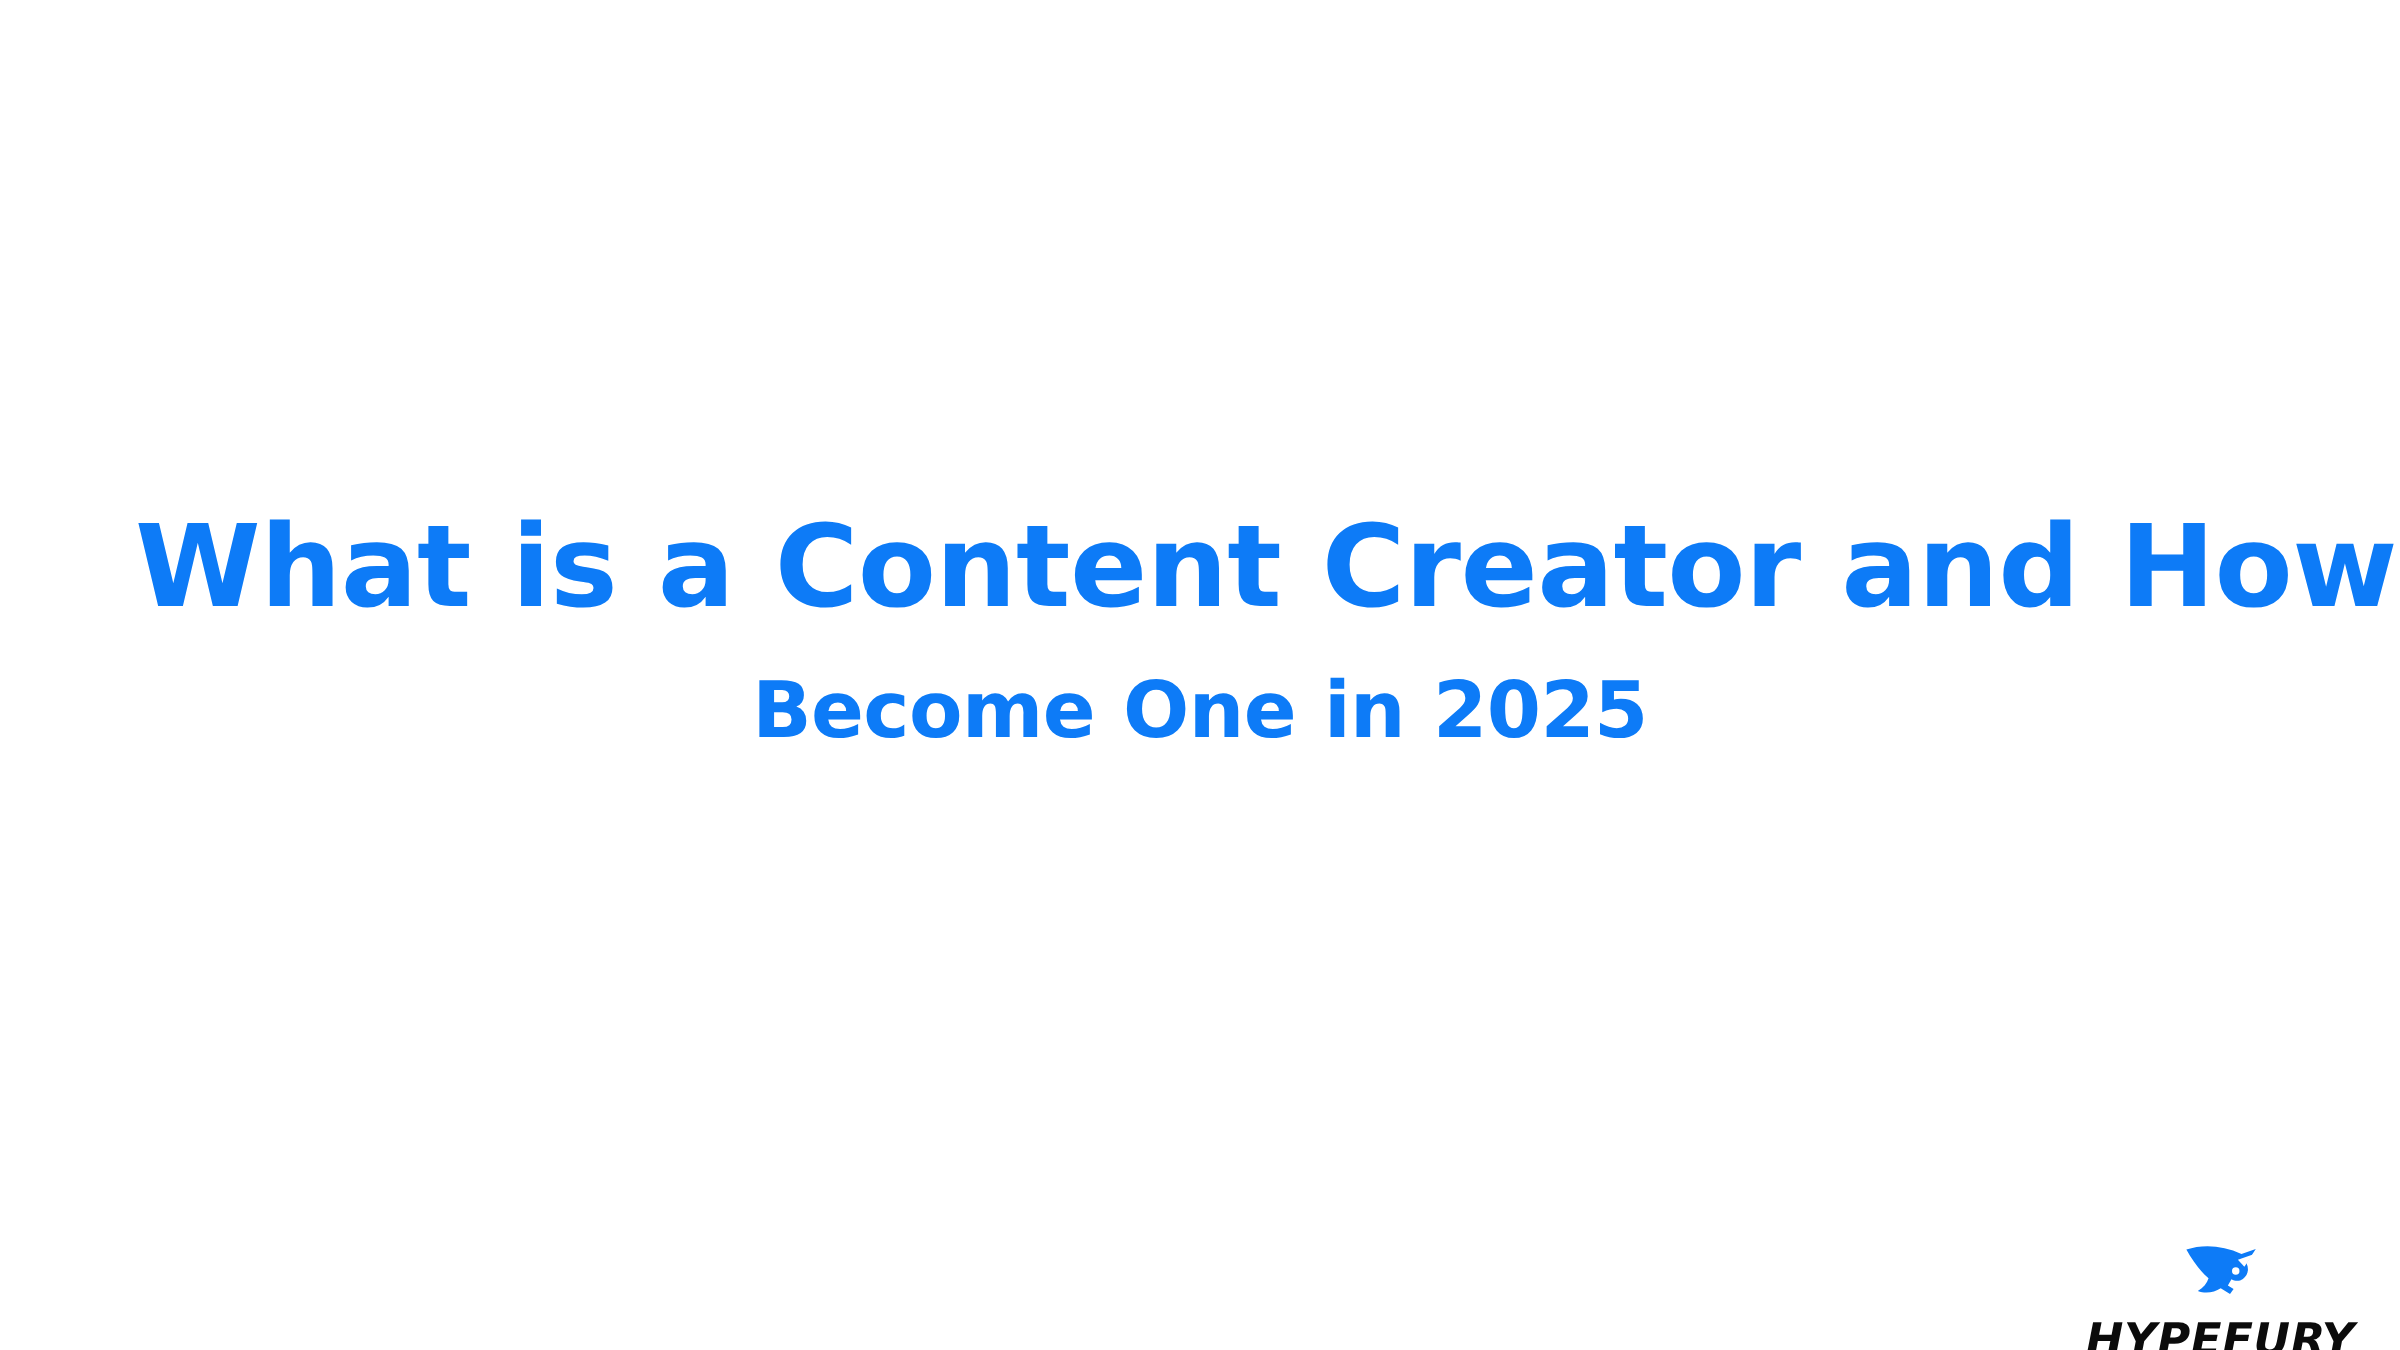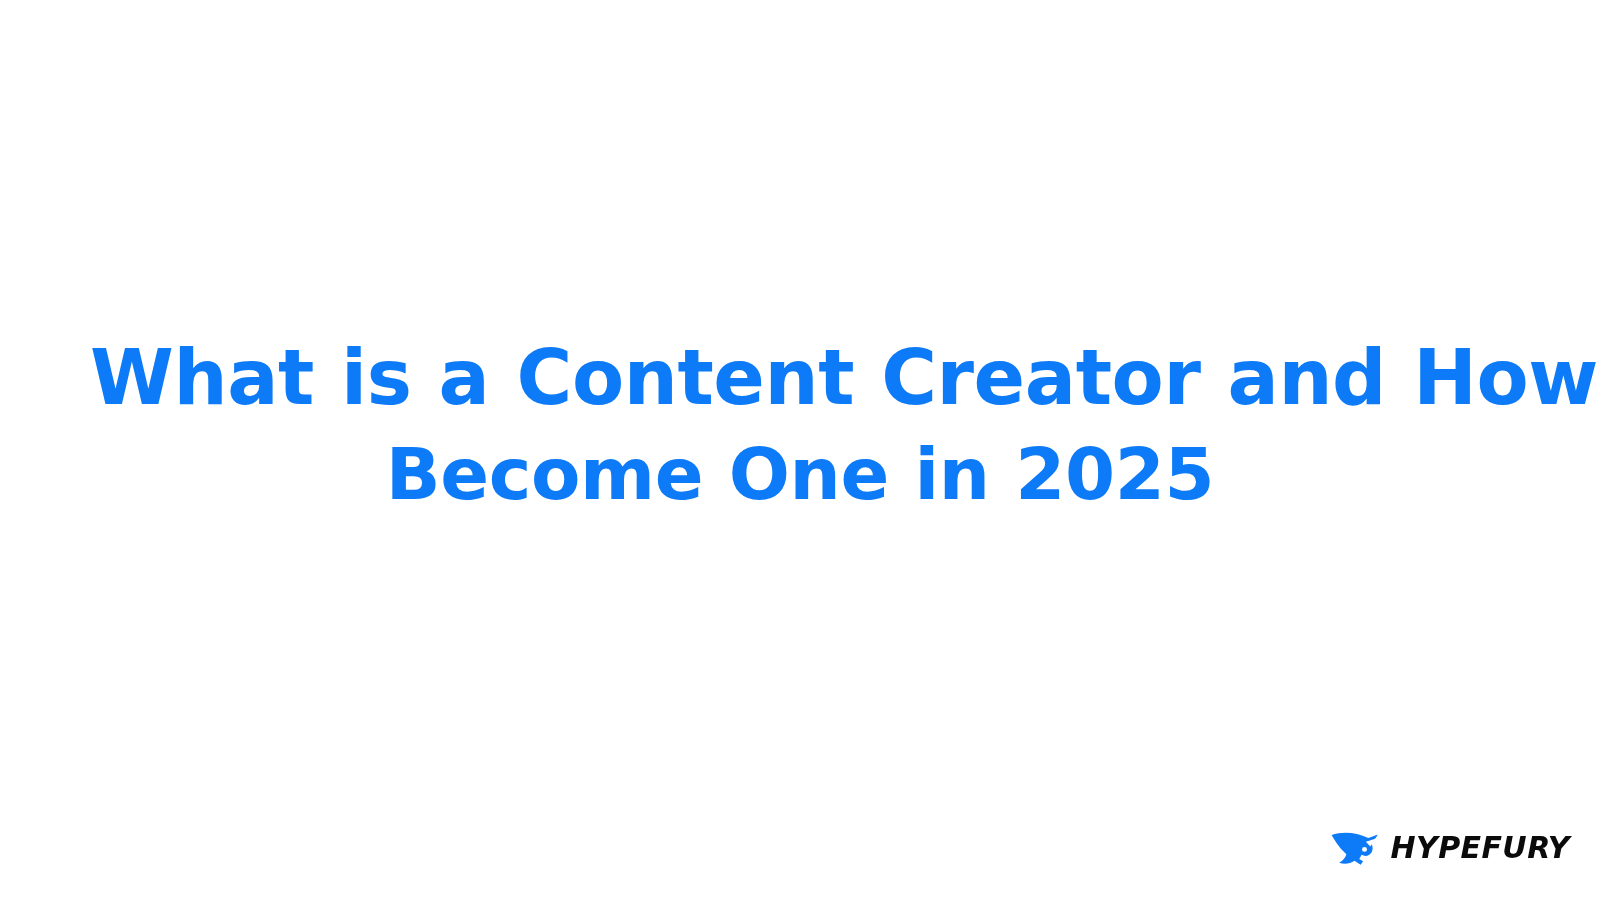--- a/index.html
+++ b/index.html
@@ -52,32 +52,33 @@
   .headline-line {
     display: block;
     white-space: nowrap;
   }
 
   .headline-line-1 {
     font-size: 76px;
   }
 
   .headline-line-2 {
-    font-size: 72px;
+    font-size: 52px;
   }
 
   
   .logo {
     position: absolute;
     right: 30px;
     bottom: 30px;
     display: flex;
     align-items: center;
     gap: 12px;
     height: 46px;
+    flex-direction: column;
   }
 
   .logo-mark {
     width: 50px;
     height: 42px;
     display: block;
     flex: 0 0 auto;
   }
 
   .logo-wordmark {

